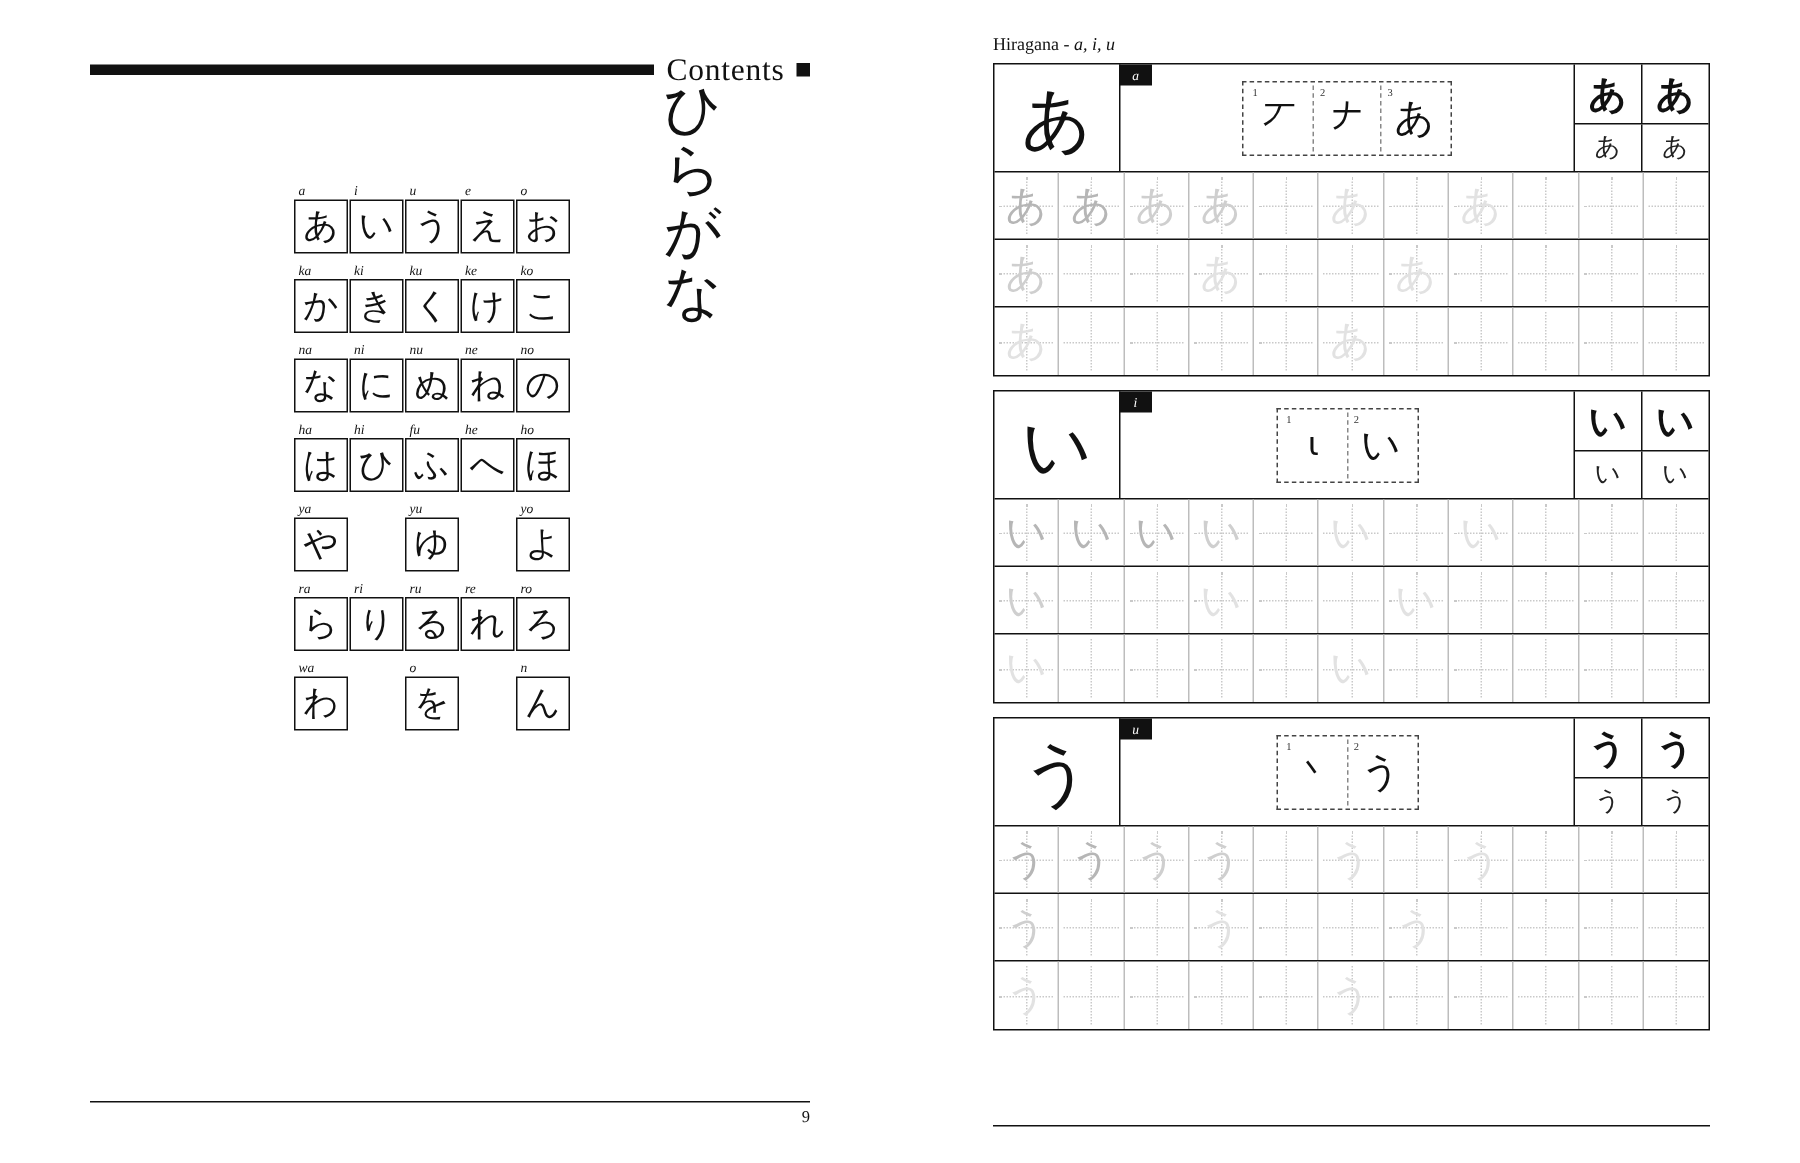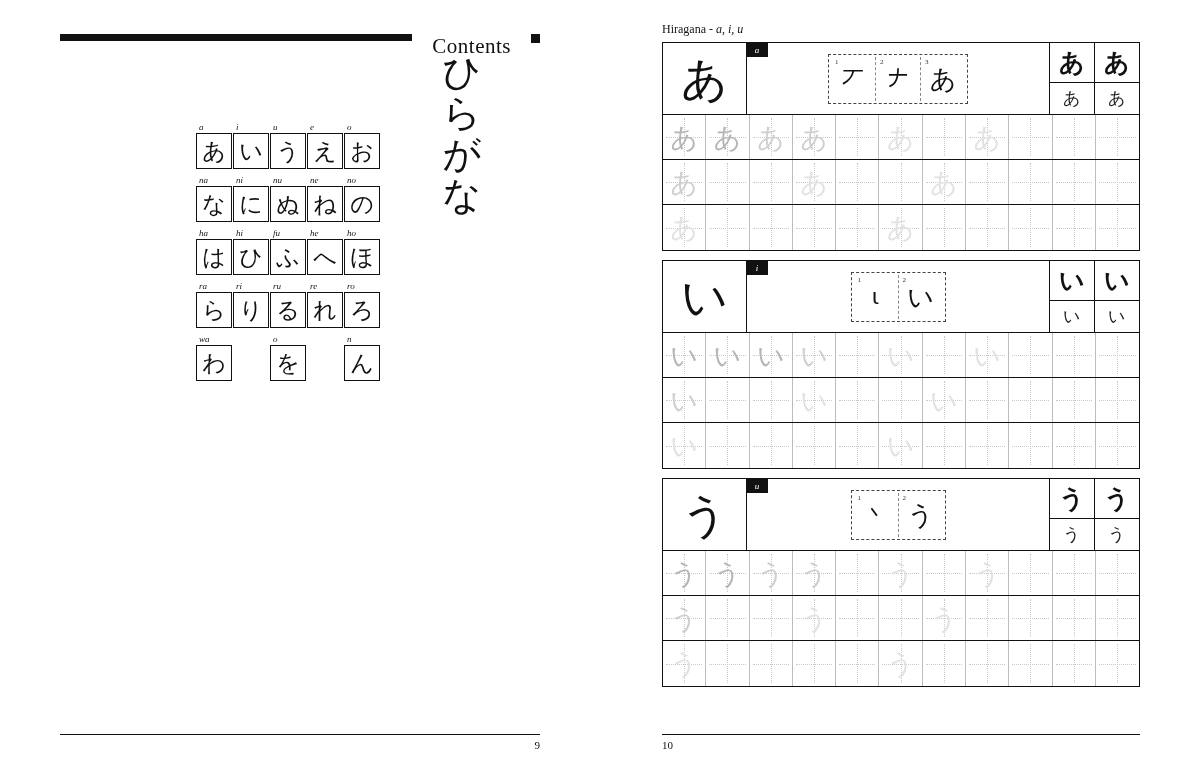--- a/index.html
+++ b/index.html
@@ -30,21 +30,22 @@
     padding: 26px 60px 0 60px;
   }
   .page-right {
     width: 600px;
     padding: 22px 60px 0 62px;
   }
 
   
   .contents-head {
     display: flex;
-    gap: 20px;
+    align-items: center;
+    gap: 8px;
     margin-top: 8px;
   }
   .rule-bar {
     flex: 1 1 auto;
     height: 7px;
     background: #111;
   }
   .contents-title {
     font-size: 21px;
     letter-spacing: .5px;
@@ -352,20 +353,42 @@
             <div class="kana-romaji">e</div>
             <div class="kana-box">え</div>
           </div>
           <div class="kana-cellwrap">
             <div class="kana-romaji">o</div>
             <div class="kana-box">お</div>
           </div>
         </div>
         <div class="kana-row">
           <div class="kana-cellwrap">
+            <div class="kana-romaji">ka</div>
+            <div class="kana-box">か</div>
+          </div>
+          <div class="kana-cellwrap">
+            <div class="kana-romaji">ki</div>
+            <div class="kana-box">き</div>
+          </div>
+          <div class="kana-cellwrap">
+            <div class="kana-romaji">ku</div>
+            <div class="kana-box">く</div>
+          </div>
+          <div class="kana-cellwrap">
+            <div class="kana-romaji">ke</div>
+            <div class="kana-box">け</div>
+          </div>
+          <div class="kana-cellwrap">
+            <div class="kana-romaji">ko</div>
+            <div class="kana-box">こ</div>
+          </div>
+        </div>
+        <div class="kana-row">
+          <div class="kana-cellwrap">
             <div class="kana-romaji">na</div>
             <div class="kana-box">な</div>
           </div>
           <div class="kana-cellwrap">
             <div class="kana-romaji">ni</div>
             <div class="kana-box">に</div>
           </div>
           <div class="kana-cellwrap">
             <div class="kana-romaji">nu</div>
             <div class="kana-box">ぬ</div>
@@ -392,20 +415,42 @@
             <div class="kana-romaji">fu</div>
             <div class="kana-box">ふ</div>
           </div>
           <div class="kana-cellwrap">
             <div class="kana-romaji">he</div>
             <div class="kana-box">へ</div>
           </div>
           <div class="kana-cellwrap">
             <div class="kana-romaji">ho</div>
             <div class="kana-box">ほ</div>
+          </div>
+        </div>
+        <div class="kana-row">
+          <div class="kana-cellwrap">
+            <div class="kana-romaji">ya</div>
+            <div class="kana-box">や</div>
+          </div>
+          <div class="kana-cellwrap empty">
+            <div class="kana-romaji"></div>
+            <div class="kana-box"></div>
+          </div>
+          <div class="kana-cellwrap">
+            <div class="kana-romaji">yu</div>
+            <div class="kana-box">ゆ</div>
+          </div>
+          <div class="kana-cellwrap empty">
+            <div class="kana-romaji"></div>
+            <div class="kana-box"></div>
+          </div>
+          <div class="kana-cellwrap">
+            <div class="kana-romaji">yo</div>
+            <div class="kana-box">よ</div>
           </div>
         </div>
         <div class="kana-row">
           <div class="kana-cellwrap">
             <div class="kana-romaji">ra</div>
             <div class="kana-box">ら</div>
           </div>
           <div class="kana-cellwrap">
             <div class="kana-romaji">ri</div>
             <div class="kana-box">り</div>
@@ -758,17 +803,16 @@
             <div class="pcell"></div>
             <div class="pcell"></div>
             <div class="pcell"></div>
             <div class="pcell"></div>
           </div>
         </div>
       </div>
 
     <div class="page-footer-right">
       <div class="footer-rule"></div>
-      <div class="folio left-align">10</div>
     </div>
   </div>
 
 </div>
 
 </body></html>

